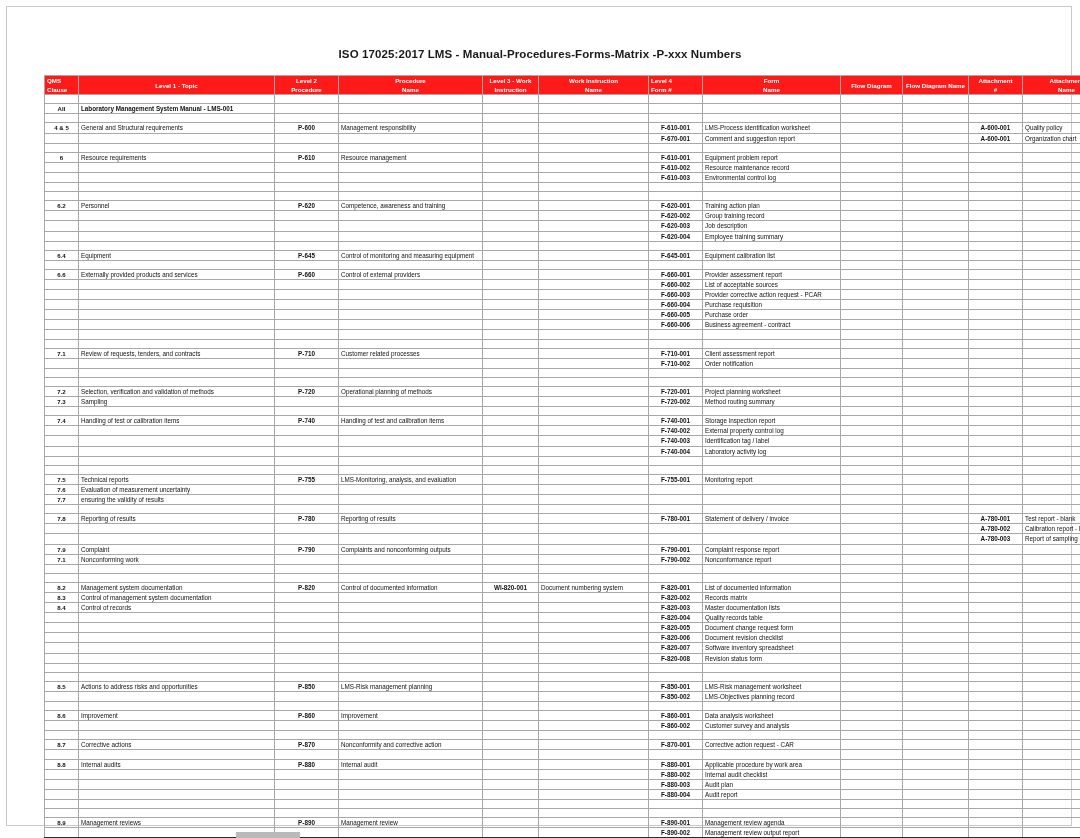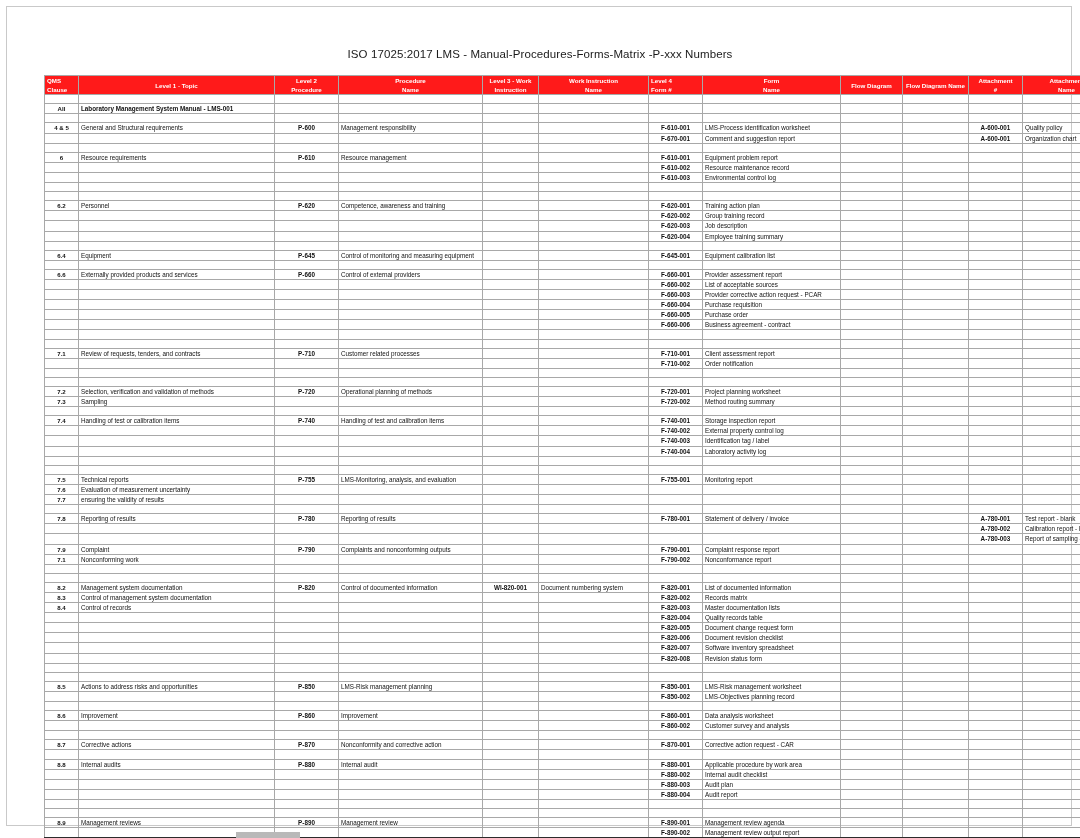--- a/index.html
+++ b/index.html
@@ -30,21 +30,21 @@
     height: 820px;
     border: 1px solid #c9c9c9;
     box-sizing: border-box;
   }
   #doc-title {
     position: absolute;
     left: 0; top: 48px;
     width: 1080px;
     text-align: center;
     font-size: 11.5px;
-    font-weight: normal;
+    font-weight: bold;
     color: #1a1a1a;
     letter-spacing: 0.1px;
   }
   #matrix-wrap {
     position: absolute;
     left: 44px;
     top: 75px;
     width: 966px;
   }
   table.matrix {

